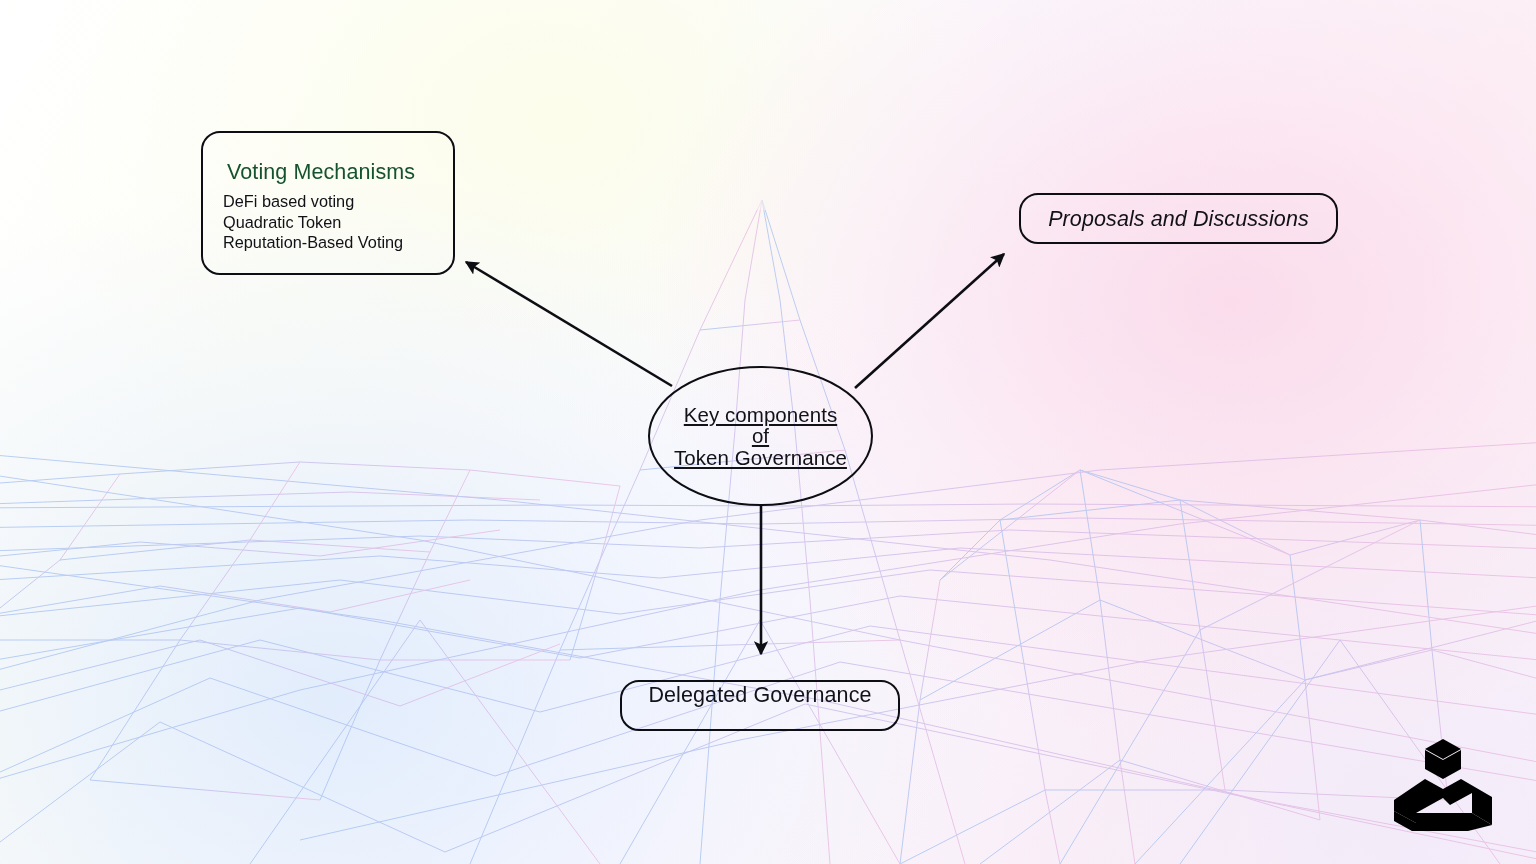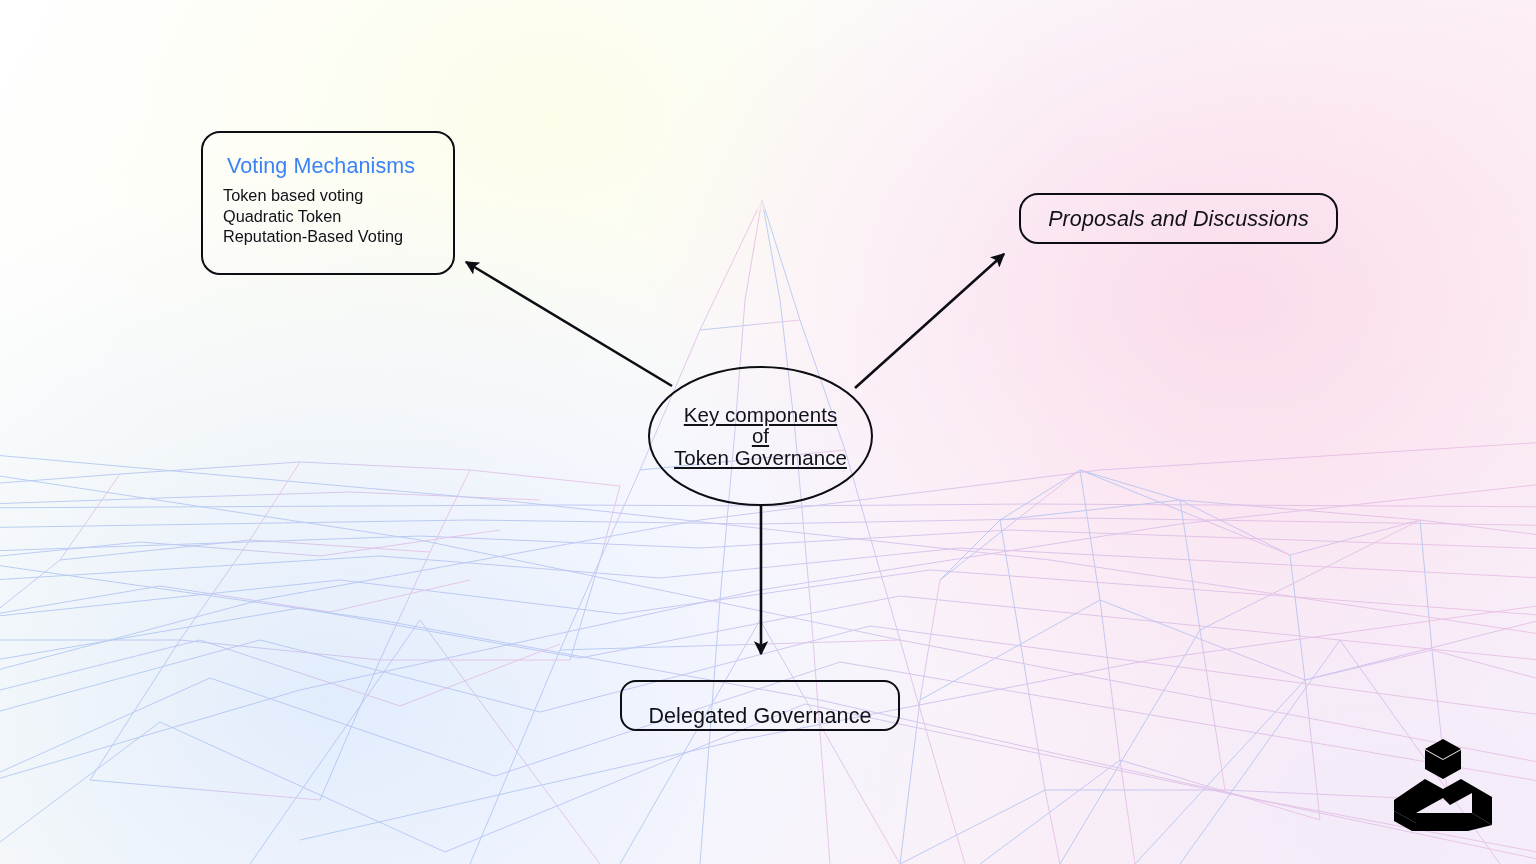--- a/index.html
+++ b/index.html
@@ -32,34 +32,34 @@
     color:#111118;
   }
   .rrect{border-radius:19px;}
 
   #node-voting{
     left:201px;top:131px;width:254px;height:144px;
     padding:14px 18px 0 20px;
   }
   #node-voting .title{
     font-size:21.5px;line-height:26px;letter-spacing:.1px;
-    margin:6px 0 6px 4px;color:#3b82f6;
+    margin:12px 0 6px 4px;color:#14532d;
   }
   #node-voting .bullets{
     font-size:16.3px;line-height:20.5px;color:#111118;
   }
   #node-voting .bullets div{white-space:nowrap;}
 
   #node-proposals{
     left:1019px;top:193px;width:319px;height:51px;
     display:flex;align-items:center;justify-content:center;font-style:italic;
   }
   #node-delegated{
     left:620px;top:680px;width:280px;height:51px;
-    display:flex;align-items:flex-end;justify-content:center;border-radius:16px;
+    display:flex;align-items:flex-start;justify-content:center;
   }
   .node-label{font-size:21.5px;line-height:26px;letter-spacing:.1px;}
 
   #node-center{
     left:648px;top:366px;width:225px;height:140px;
     border-radius:50%;
     display:flex;align-items:center;justify-content:center;
     text-align:center;
   }
   #node-center .ctext{
@@ -166,21 +166,21 @@
     <g stroke="#0d0d14" stroke-width="2.6" fill="none">
       <line x1="672" y1="386" x2="466" y2="262" marker-end="url(#ah)"></line>
       <line x1="855" y1="388" x2="1004" y2="254" marker-end="url(#ah)"></line>
       <line x1="761" y1="504" x2="761" y2="654" marker-end="url(#ah)"></line>
     </g>
   </svg>
 
   <div class="node rrect" id="node-voting">
     <div class="title">Voting Mechanisms</div>
     <div class="bullets">
-      <div>Token based voting</div>
+      <div>DeFi based voting</div>
       <div>Quadratic Token</div>
       <div>Reputation-Based Voting</div>
     </div>
   </div>
 
   <div class="node rrect" id="node-proposals">
     <span class="node-label">Proposals and Discussions</span>
   </div>
 
   <div class="node rrect" id="node-delegated">

